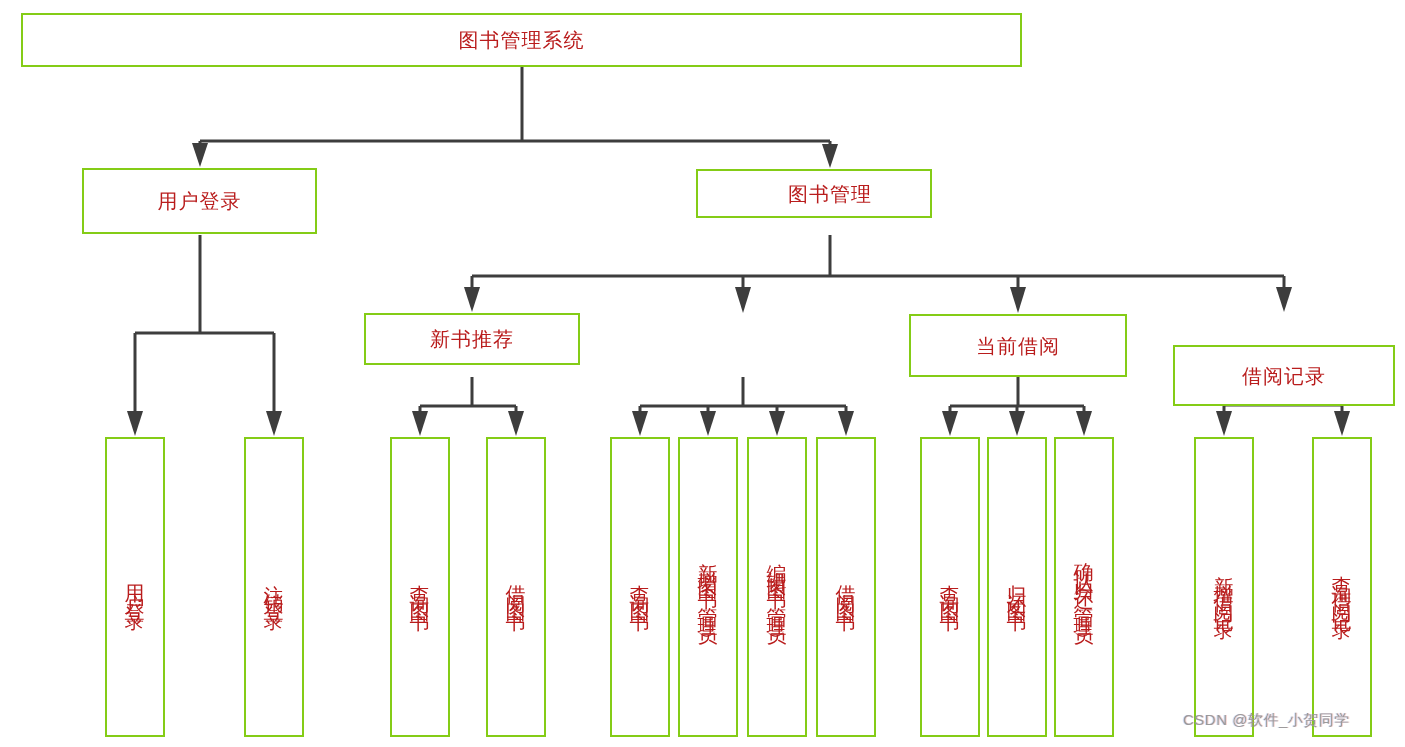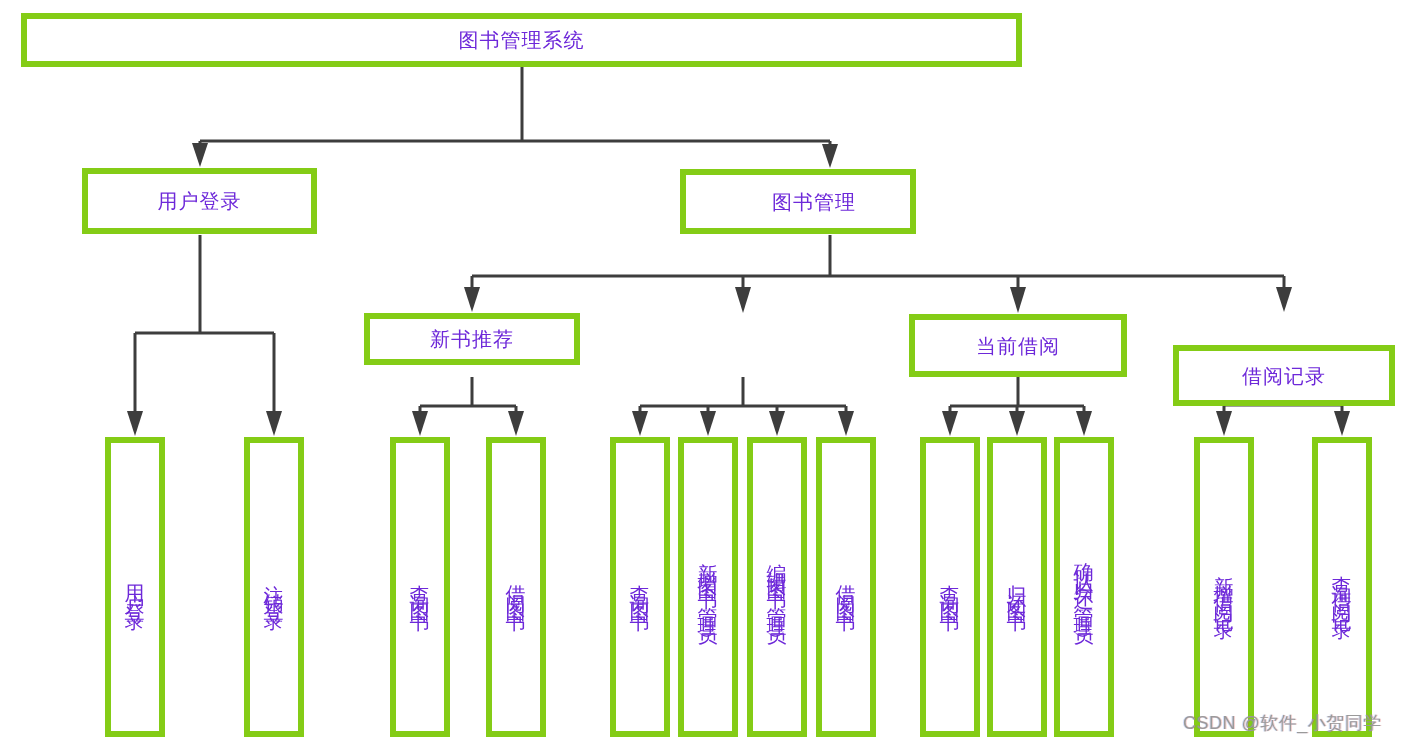--- a/index.html
+++ b/index.html
@@ -29,42 +29,42 @@
     fill: none;
   }
   .wires polygon {
     fill: #3d3d3d;
     stroke: none;
   }
   .box {
     position: absolute;
     box-sizing: border-box;
     background: #ffffff;
-    border: 6px solid #84cc16;
-    color: #6d28d9;
+    border: 2px solid #84cc16;
+    color: #b91c1c;
     display: flex;
     align-items: center;
     justify-content: center;
     font-size: 20px;
     line-height: 1;
     text-align: center;
   }
   .box.h {
     letter-spacing: 1px;
   }
   .box.v {
     writing-mode: vertical-rl;
     letter-spacing: 9px;
     font-size: 20px;
   }
   .watermark {
     position: absolute;
     left: 1183px;
     top: 711px;
-    font-size: 18px;
+    font-size: 15px;
     color: #9a9a9a;
     letter-spacing: 0.5px;
     white-space: nowrap;
     text-shadow: 1px 0 rgba(215, 80, 80, 0.25), -1px 0 rgba(90, 130, 230, 0.25);
   }
 </style>
 </head>
 <body>
 
 <div class="stage">
@@ -145,21 +145,21 @@
     </g>
   </svg>
 
   <div class="box h" style="left:21px; top:13px; width:1001px; height:54px;">
     <span>图书管理系统</span>
   </div>
 
   <div class="box h" style="left:82px; top:168px; width:235px; height:66px;">
     <span>用户登录</span>
   </div>
-  <div class="box h" style="left:680px; top:169px; width:236px; height:65px;padding-left:32px;">
+  <div class="box h" style="left:696px; top:169px; width:236px; height:49px;padding-left:32px;">
     <span>图书管理</span>
   </div>
 
   <div class="box h" style="left:364px; top:313px; width:216px; height:52px;">
     <span>新书推荐</span>
   </div>
   <div class="box h" style="left:909px; top:314px; width:218px; height:63px;">
     <span>当前借阅</span>
   </div>
   <div class="box h" style="left:1173px; top:313px; width:222px; height:61px;margin-top:32px;">

